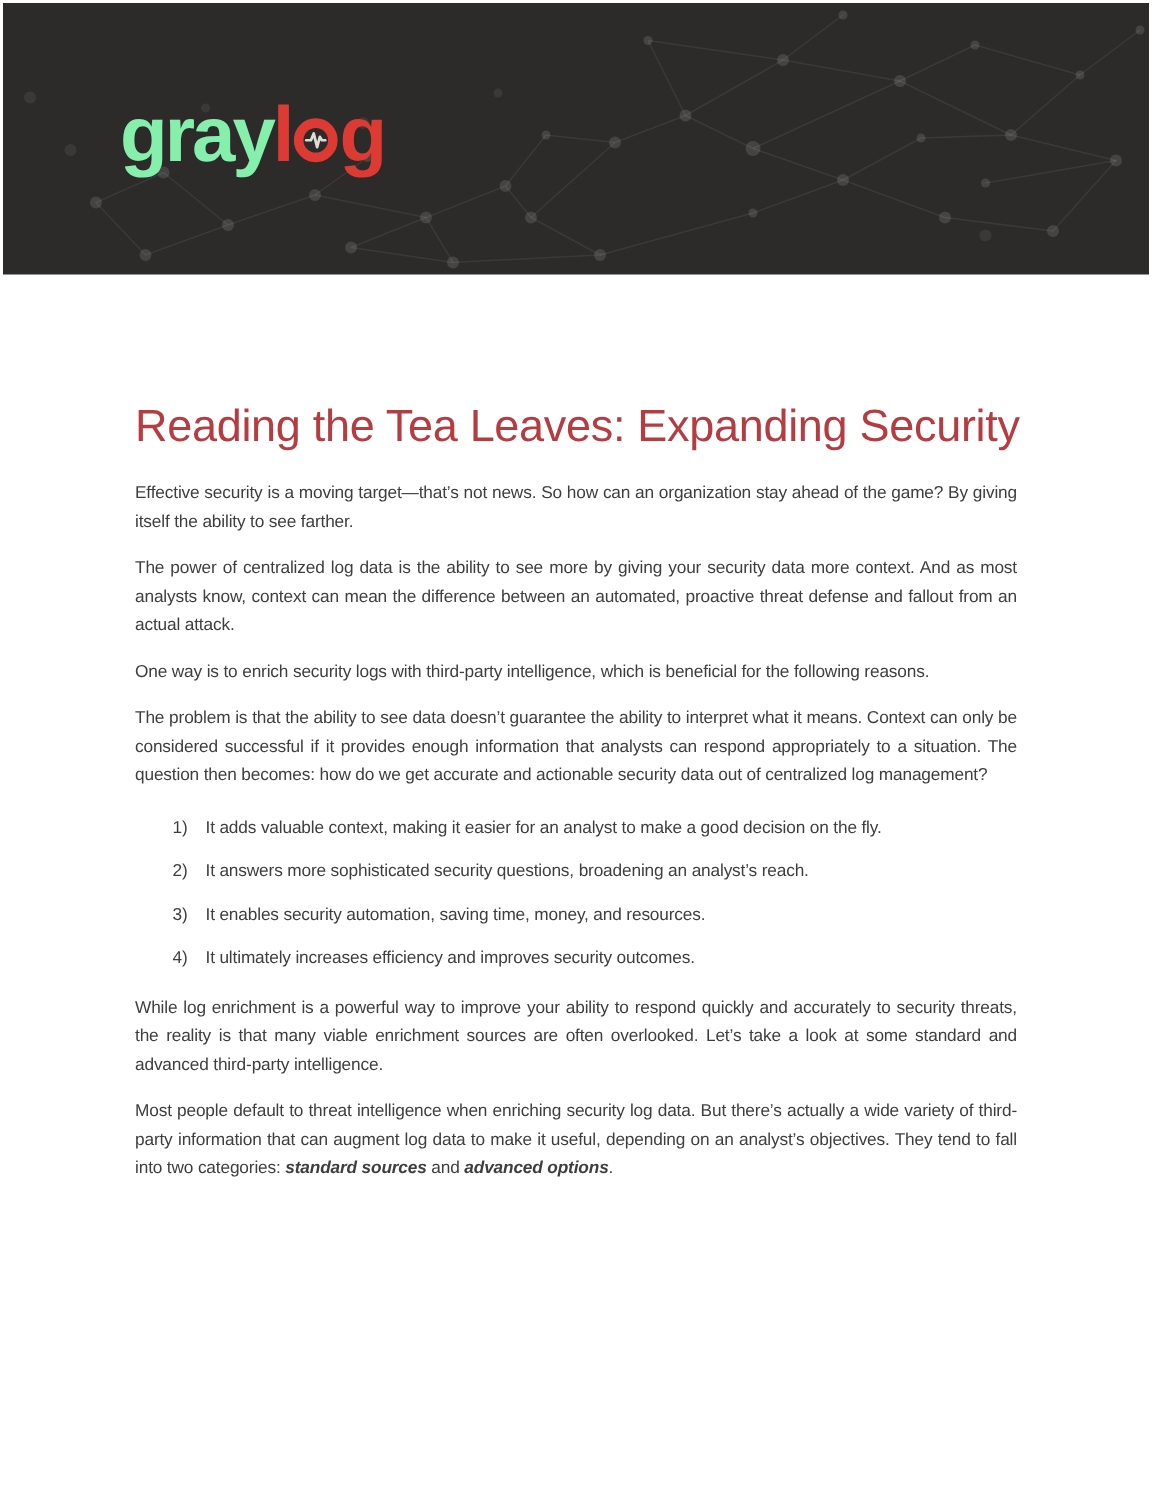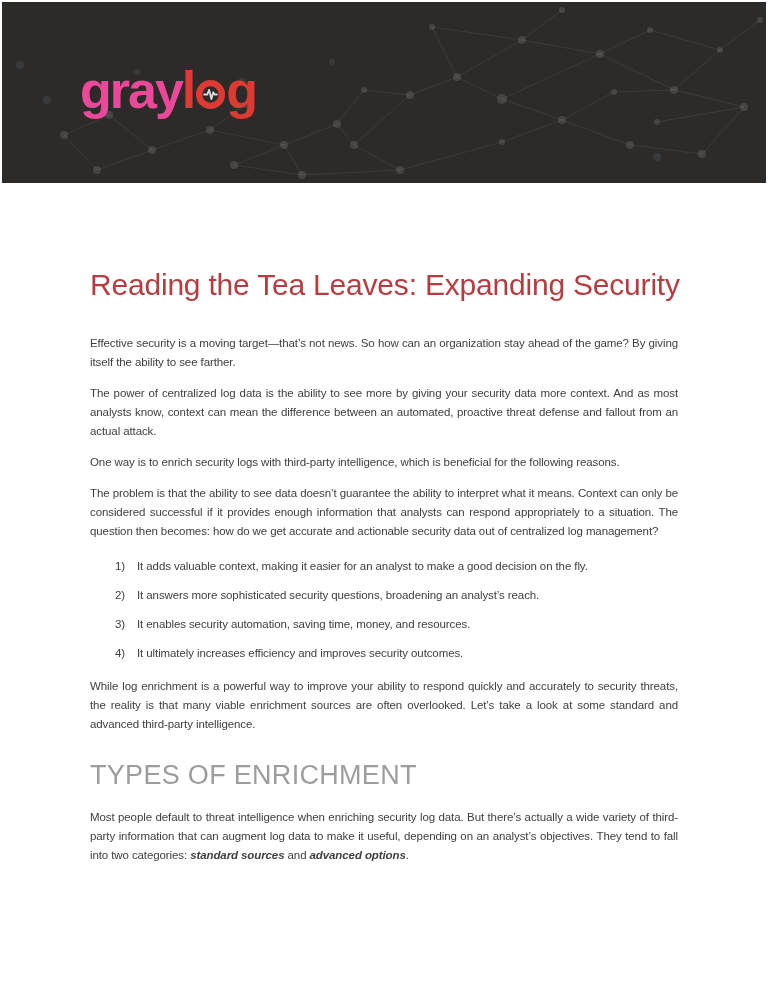--- a/index.html
+++ b/index.html
@@ -34,21 +34,21 @@
     position:absolute;top:183px;left:0;right:0;
     padding:16px 90px;
   }
   .title{
     margin:64px 0 0 0;
     font-size:30px;font-weight:400;line-height:44px;
     letter-spacing:-0.2px;color:#b53d42;
   }
   .title div{white-space:nowrap;}
   .doc-body{
-    margin-top:27px;
+    margin-top:13px;
     color:#3e3e3e;
     font-size:11.5px;line-height:19px;letter-spacing:-0.1px;
   }
   .para{
     margin:0 0 12px 0;
     text-align:justify;
   }
   .nlist{
     margin:16px 0 14px 0;
     padding-left:25px;
@@ -120,21 +120,21 @@
         <circle cx="18" cy="63" r="4"></circle>
           <circle cx="45" cy="98" r="4"></circle>
           <circle cx="135" cy="70" r="3"></circle>
         <circle cx="655" cy="155" r="4"></circle>
           <circle cx="330" cy="60" r="3"></circle>
           <circle cx="240" cy="80" r="4"></circle>
       </g>
     </svg>
 
     <div class="logo">
-      <span class="lg gray" style="color: #ec4899;">gray</span>
+      <span class="lg gray" style="color: #86efac;">gray</span>
       <span class="lg red" style="color: rgb(222, 58, 52);">l</span>
       <span class="pulse-o">
         <svg viewBox="0 0 34 34" aria-hidden="true">
           <circle cx="17" cy="17" r="12.5" fill="none" stroke="#de3a34" stroke-width="7"></circle>
           <polyline points="10,17 13.5,17 15.5,12 18,22 20,14.5 21.5,17 24,17" fill="none" stroke="#dfdcd8" stroke-width="2" stroke-linejoin="round" stroke-linecap="round"></polyline>
         </svg>
       </span>
       <span class="lg red" style="color: rgb(222, 58, 52);">g</span>
     </div>
   </header>
@@ -160,18 +160,17 @@
           <div class="nitem">
             <span class="nnum">3)</span>
             <span class="ntxt">It enables security automation, saving time, money, and resources.</span>
           </div>
           <div class="nitem">
             <span class="nnum">4)</span>
             <span class="ntxt">It ultimately increases efficiency and improves security outcomes.</span>
           </div>
         </div>
         <p class="para"><span>While log enrichment is a powerful way to improve your ability to respond quickly and accurately to security threats, the reality is that many viable enrichment sources are often overlooked. Let’s take a look at some standard and advanced third-party intelligence.</span></p>
-        <h2 class="h2" style="color: rgb(157, 157, 157);">TYPES OF ENRICHMENT</h2>
         <p class="para"><span>Most people default to threat intelligence when enriching security log data. But there’s actually a wide variety of third-party information that can augment log data to make it useful, depending on an analyst’s objectives. They tend to fall into two categories: </span><span style="font-weight: 700; font-style: italic;">standard sources</span><span> and </span><span style="font-weight: 700; font-style: italic;">advanced options</span><span>.</span></p>
       </div>
   </main>
 
 </div>
 
 </body></html>

